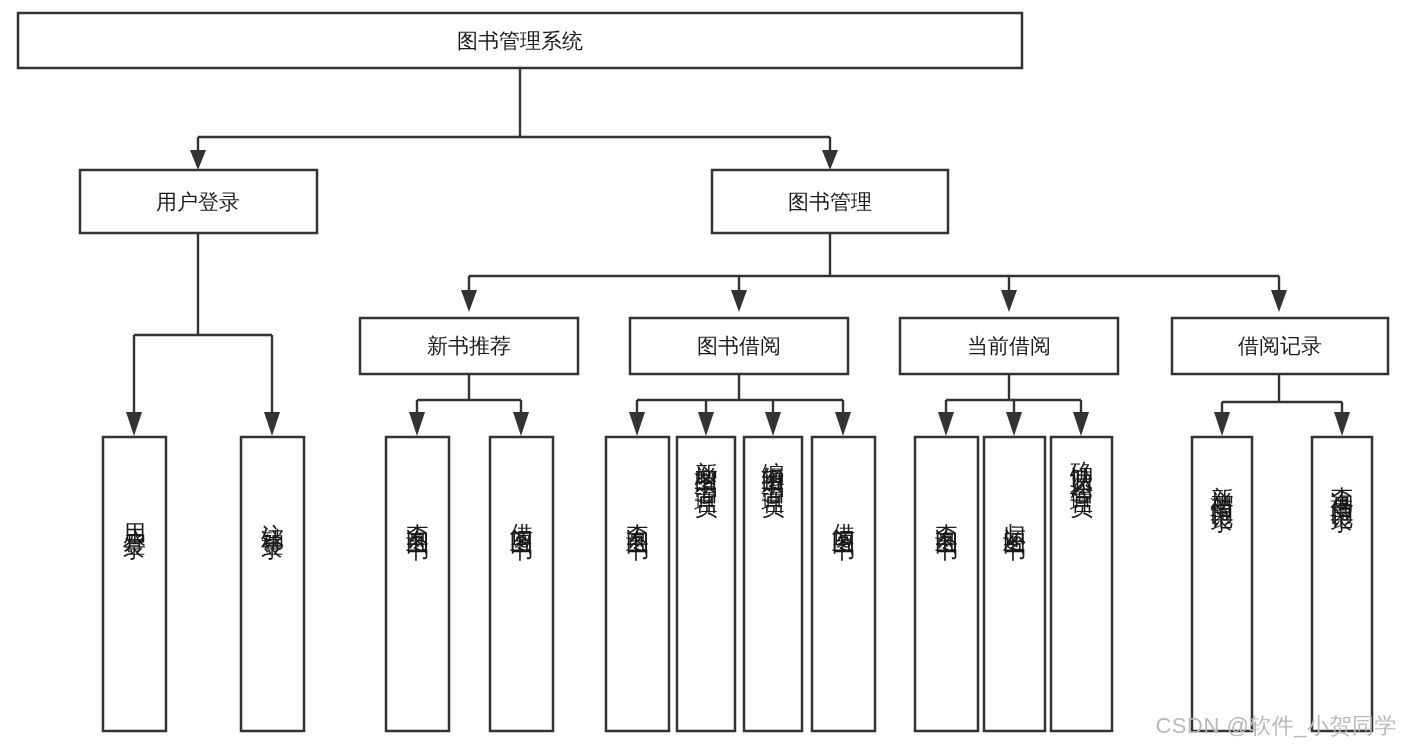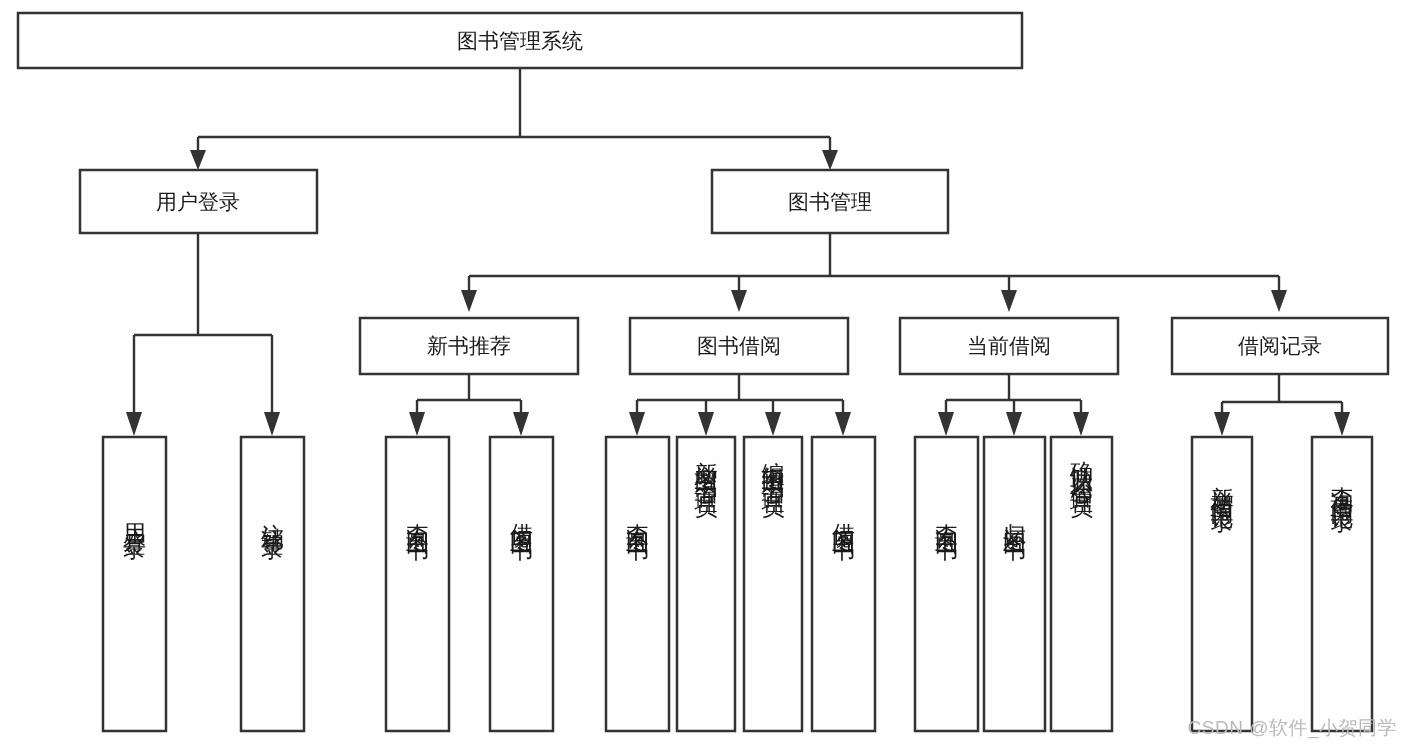--- a/index.html
+++ b/index.html
@@ -67,21 +67,21 @@
     line-height: 1;
     letter-spacing: 5px;
     color: #1a1a1a;
     white-space: nowrap;
   }
   .watermark {
     position: absolute;
     right: 8px;
     bottom: 6px;
     font-family: "Liberation Sans", "DejaVu Sans", sans-serif;
-    font-size: 19px;
+    font-size: 22px;
     color: #b9b9b9;
     letter-spacing: 0.5px;
     pointer-events: none;
   }
 </style>
 </head>
 <body>
 
 <div id="diagram-root">
 

